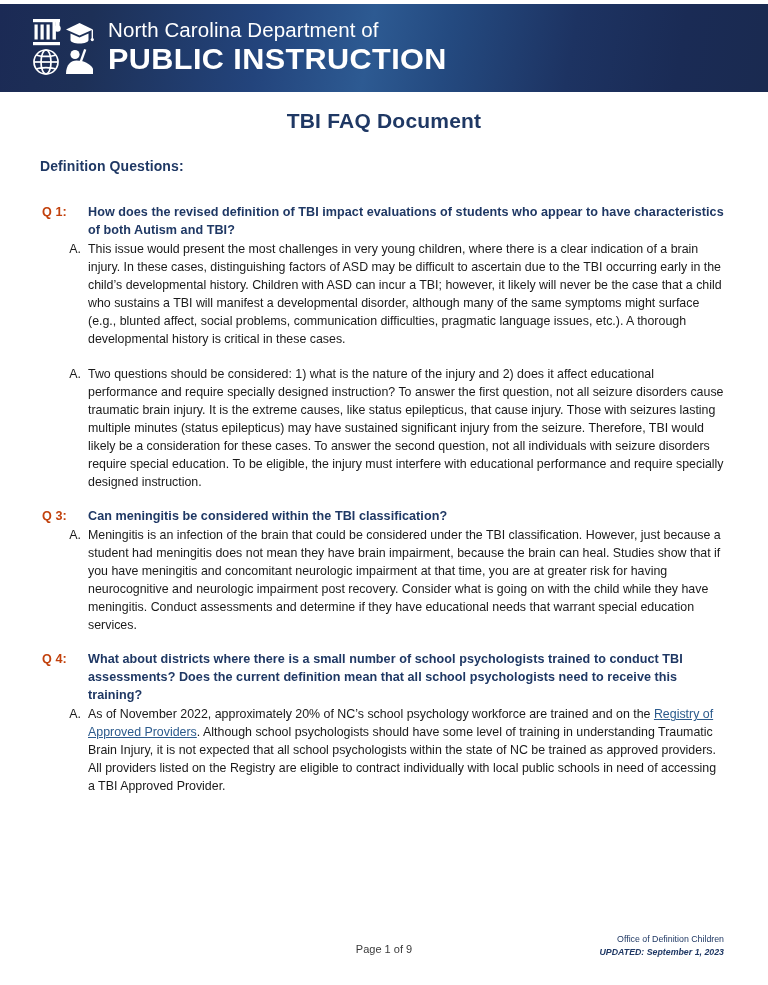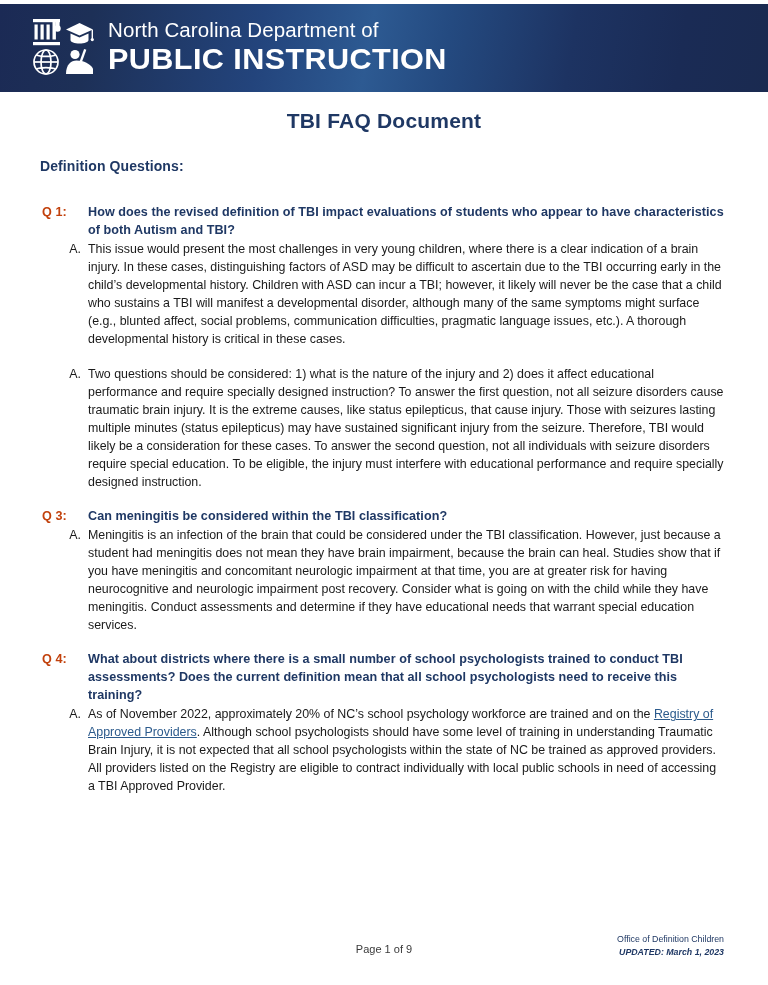--- a/index.html
+++ b/index.html
@@ -301,17 +301,17 @@
         </div>
       </div>
 
     </div>
   </div>
 
   <div class="footer">
     <div class="footer-page">Page 1 of 9</div>
     <div class="footer-right">
       <div class="footer-office">Office of Definition Children</div>
-      <div class="footer-updated">UPDATED: March 1, 2023</div>
+      <div class="footer-updated">UPDATED: September 1, 2023</div>
     </div>
   </div>
 
 </div>
 
 </body></html>

